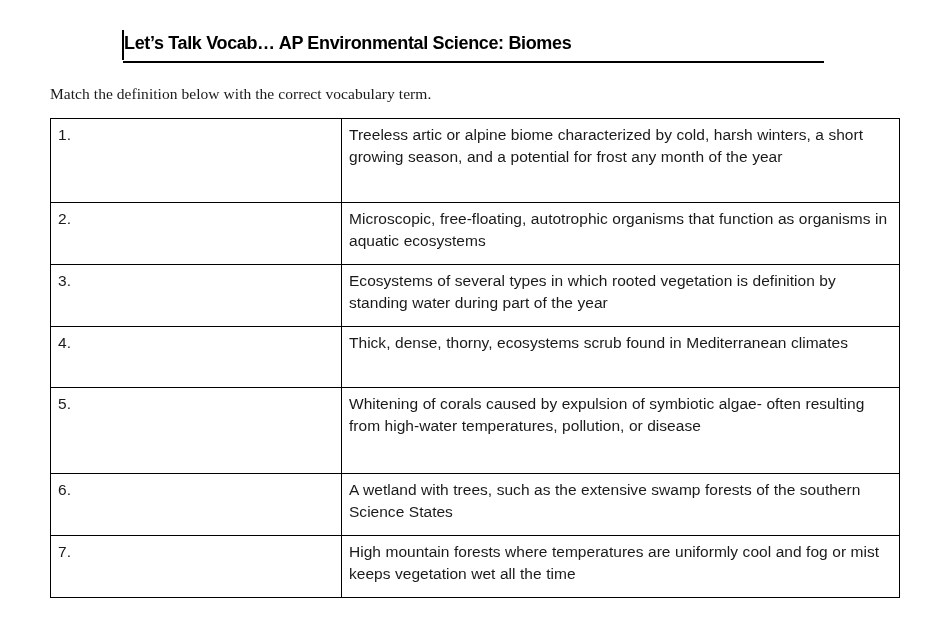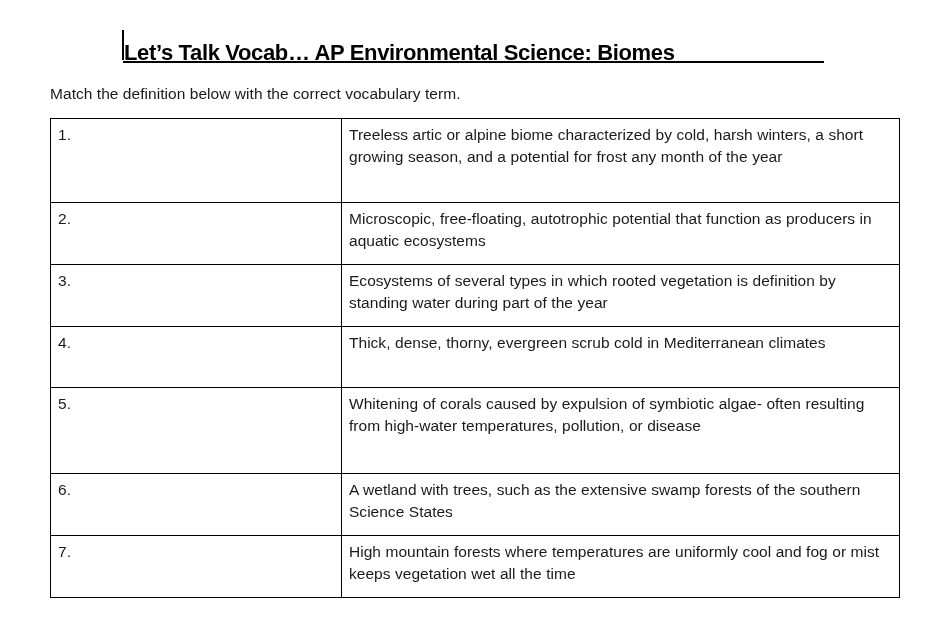--- a/index.html
+++ b/index.html
@@ -34,23 +34,23 @@
     position: absolute;
     left: 0px;
     top: 2px;
     width: 2px;
     height: 30px;
     background: #000000;
   }
   .doc-title {
     position: absolute;
     left: 2px;
-    top: 10px;
+    top: 0px;
     width: 702px;
-    font-size: 22px;
+    font-size: 18px;
     font-weight: bold;
     letter-spacing: -0.35px;
     line-height: 30px;
     white-space: nowrap;
     color: #000000;
   }
   .title-underline {
     position: absolute;
     left: 1px;
     top: 33px;
@@ -62,20 +62,21 @@
   
   .instruction {
     position: absolute;
     left: 50px;
     top: 83px;
     font-size: 15.5px;
     line-height: 21px;
     letter-spacing: 0.05px;
     color: #1a1a1a;
     white-space: nowrap;
+    font-family: Liberation Serif, serif;
   }
 
   
   .match-table {
     position: absolute;
     left: 50px;
     top: 118px;
     width: 849px;
     border-collapse: collapse;
     table-layout: fixed;
@@ -127,29 +128,29 @@
       <col class="col-num">
       <col class="col-def">
     </colgroup>
     <tbody>
       <tr class="r1">
         <td class="num-cell">1.</td>
         <td class="def-cell">Treeless artic or alpine biome characterized by cold, harsh winters, a short growing season, and a potential for frost any month of the year</td>
       </tr>
       <tr class="r2">
         <td class="num-cell">2.</td>
-        <td class="def-cell">Microscopic, free-floating, autotrophic potential that function as producers in aquatic ecosystems</td>
+        <td class="def-cell">Microscopic, free-floating, autotrophic organisms that function as organisms in aquatic ecosystems</td>
       </tr>
       <tr class="r3">
         <td class="num-cell">3.</td>
         <td class="def-cell">Ecosystems of several types in which rooted vegetation is definition by standing water during part of the year</td>
       </tr>
       <tr class="r4">
         <td class="num-cell">4.</td>
-        <td class="def-cell">Thick, dense, thorny, evergreen scrub cold in Mediterranean climates</td>
+        <td class="def-cell">Thick, dense, thorny, ecosystems scrub found in Mediterranean climates</td>
       </tr>
       <tr class="r5">
         <td class="num-cell">5.</td>
         <td class="def-cell">Whitening of corals caused by expulsion of symbiotic algae- often resulting from high-water temperatures, pollution, or disease</td>
       </tr>
       <tr class="r6">
         <td class="num-cell">6.</td>
         <td class="def-cell">A wetland with trees, such as the extensive swamp forests of the southern Science States</td>
       </tr>
       <tr class="r7">

